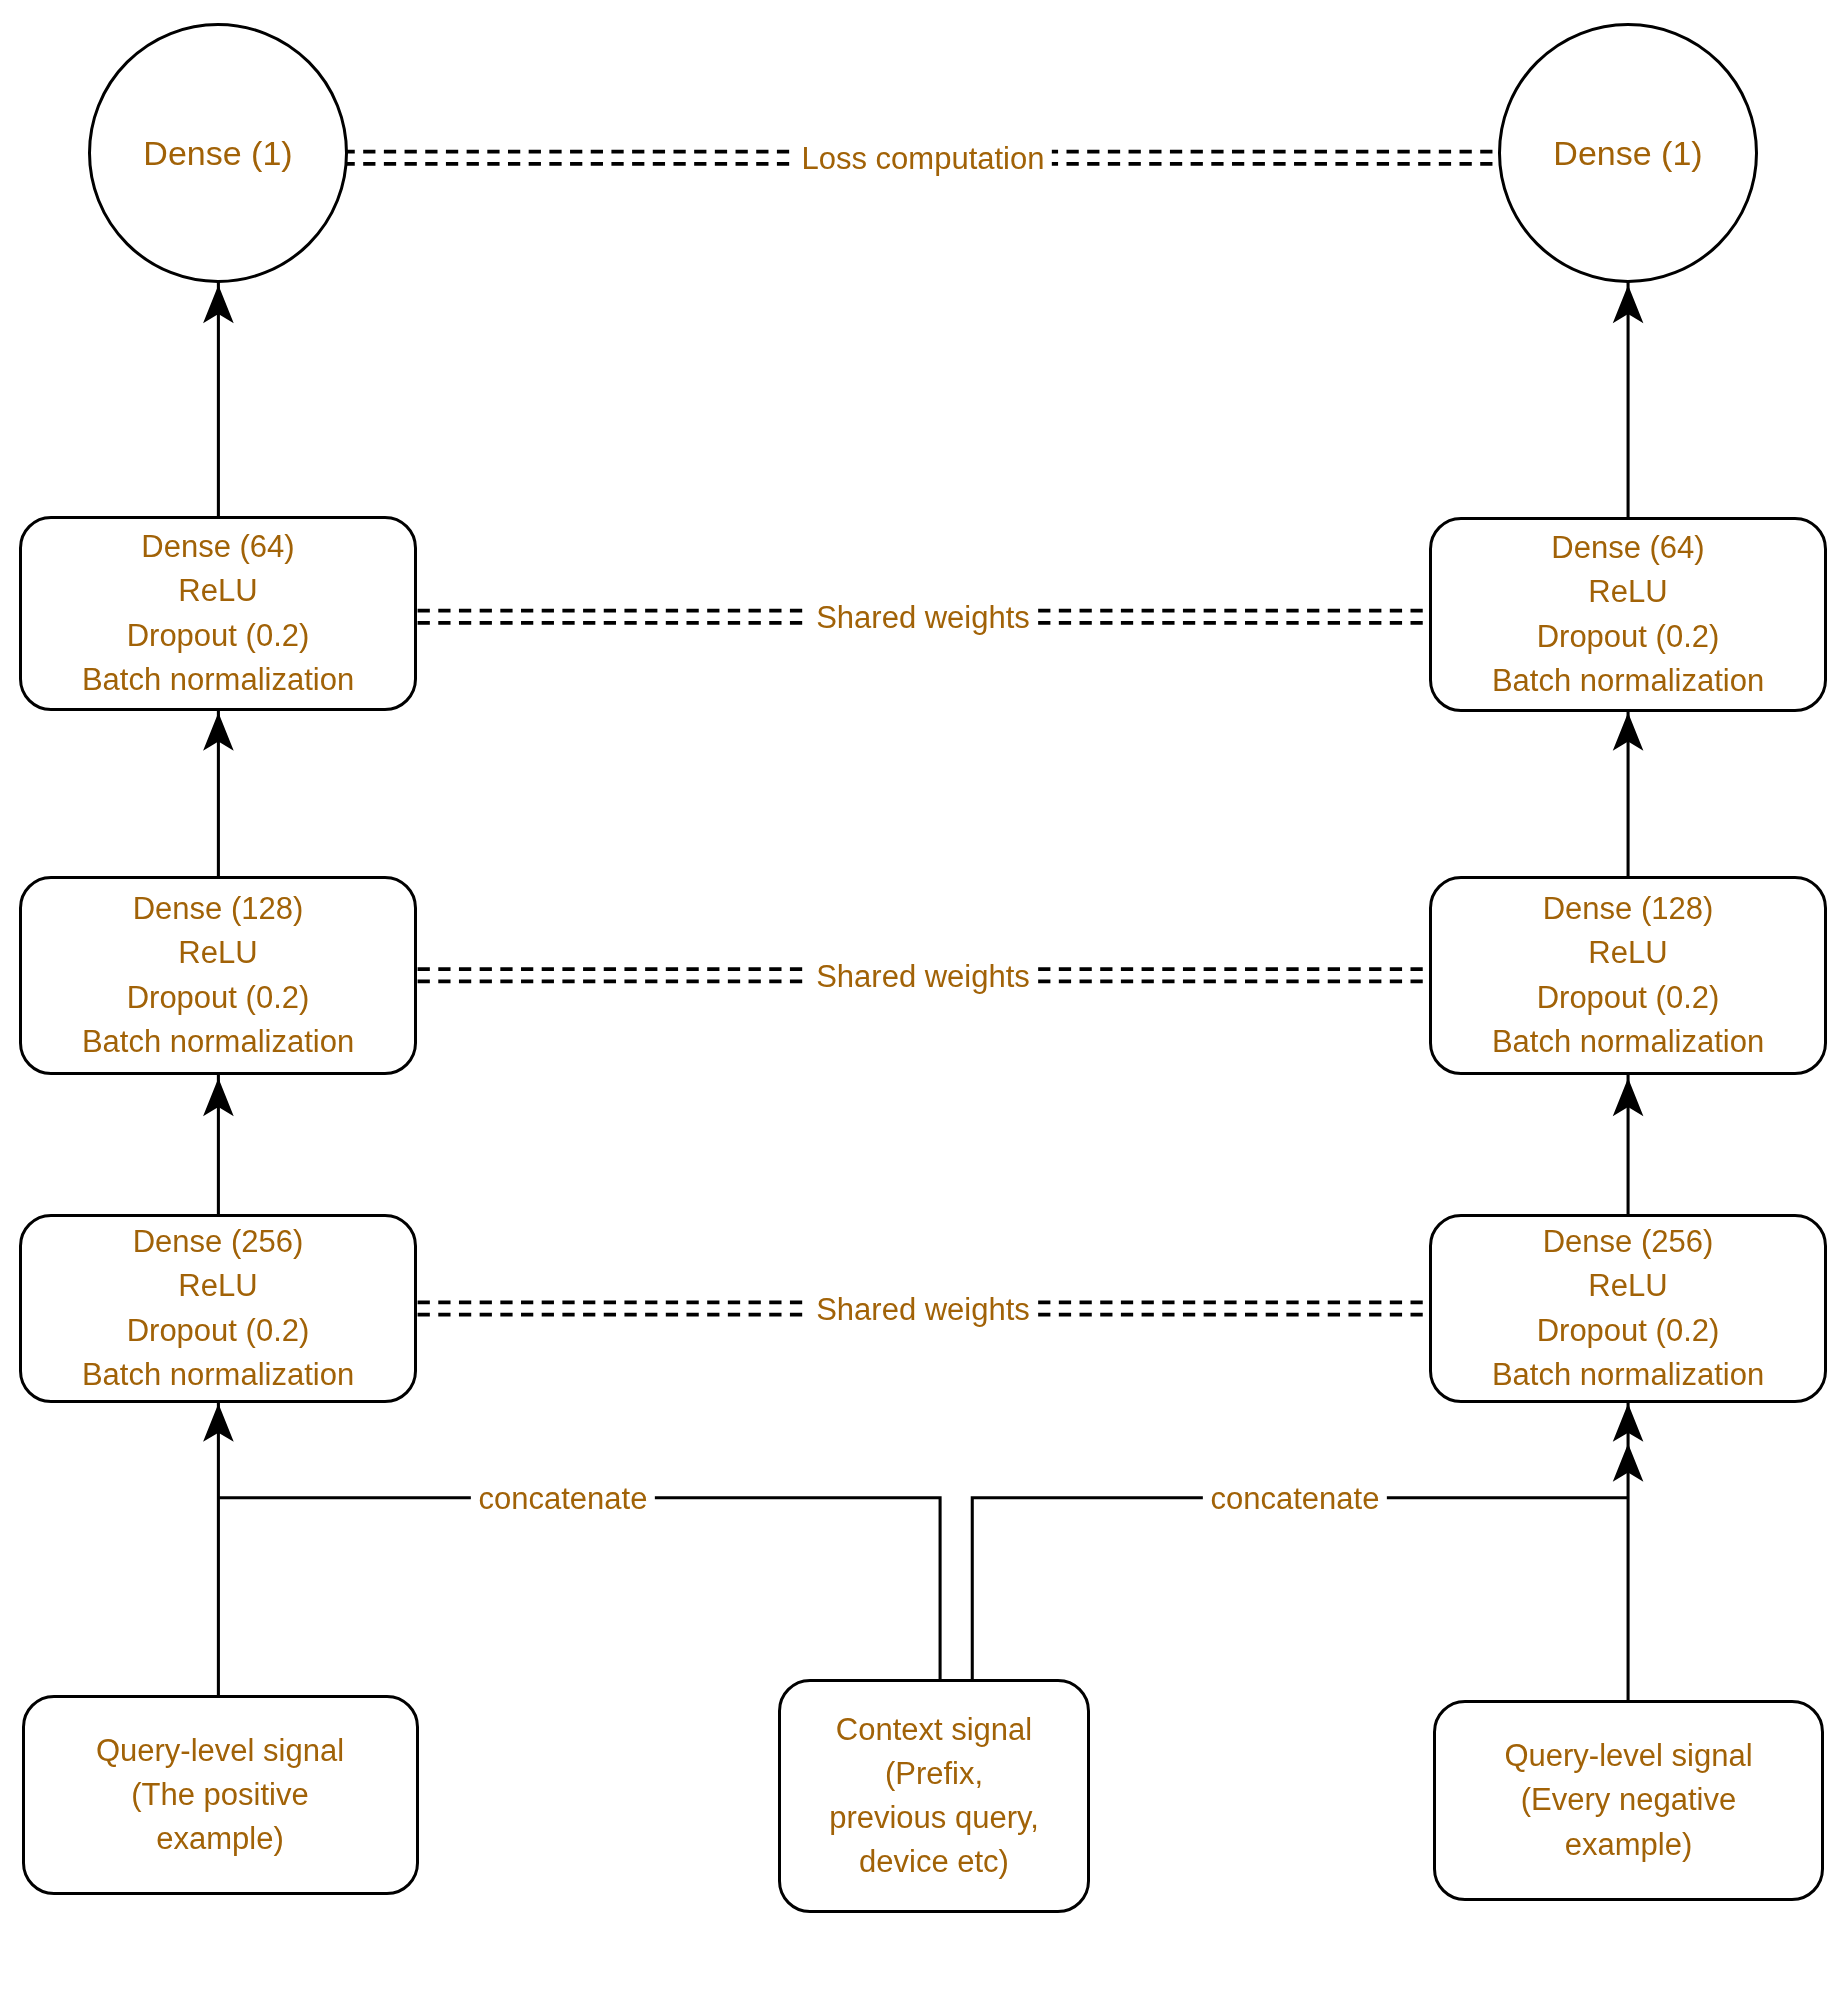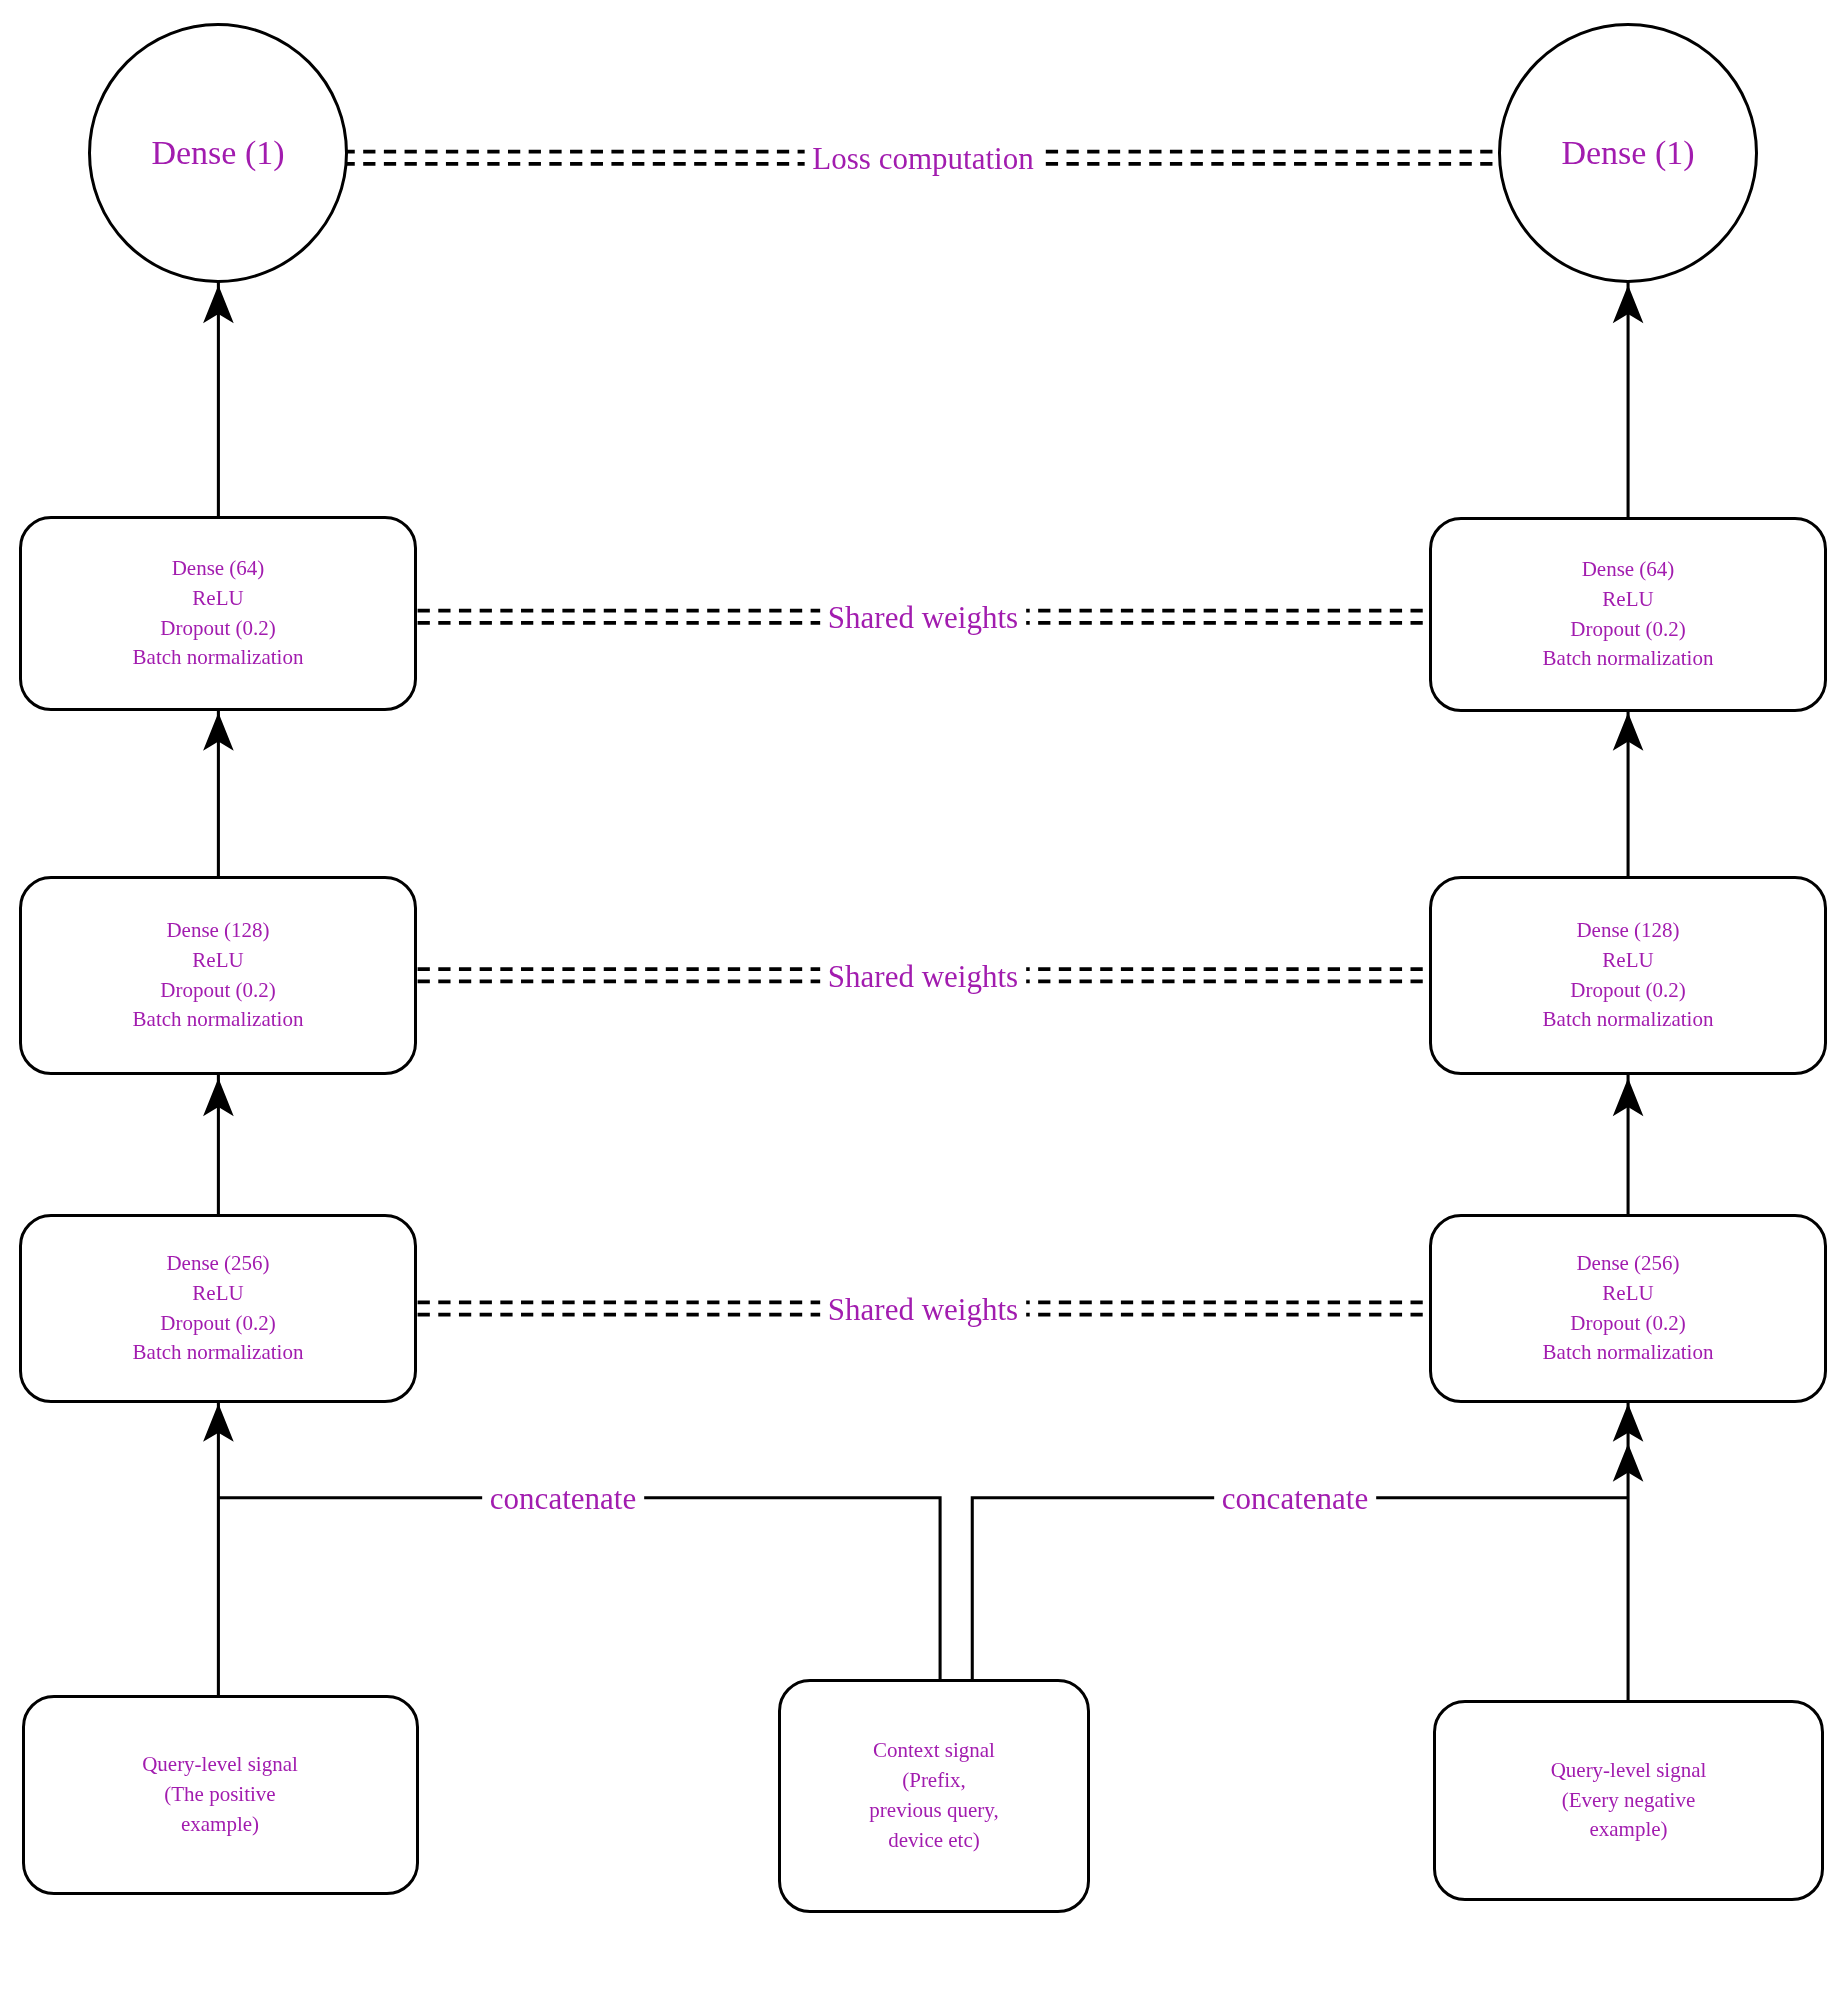--- a/index.html
+++ b/index.html
@@ -1,39 +1,39 @@
 <!DOCTYPE html>
 <html style="font-size:12.3px"><head>
 <meta charset="utf-8">
 <style>
   html, body { margin: 0; padding: 0; background: #ffffff; }
   #canvas {
     position: relative;
     width: 1848px;
     height: 1995px;
     background: #ffffff;
-    font-family: Liberation Serif, serif;
-    color: #a21caf;
+    font-family: Liberation Sans, sans-serif;
+    color: #a16207;
   }
   #connectors {
     position: absolute;
     left: 0; top: 0;
     width: 1848px; height: 1995px;
   }
   .shape {
     position: absolute;
     box-sizing: border-box;
     background: #ffffff;
     border: 3.1px solid #000000;
     display: flex;
     align-items: center;
     justify-content: center;
     text-align: center;
     white-space: pre-line;
-    font-size: 21px;
+    font-size: 31px;
     line-height: 1.42;
   }
   .circle {
     border-radius: 50%;
     font-size: 34px;
   }
   .rounded {
     border-radius: 32px;
   }
   .edge-label {

